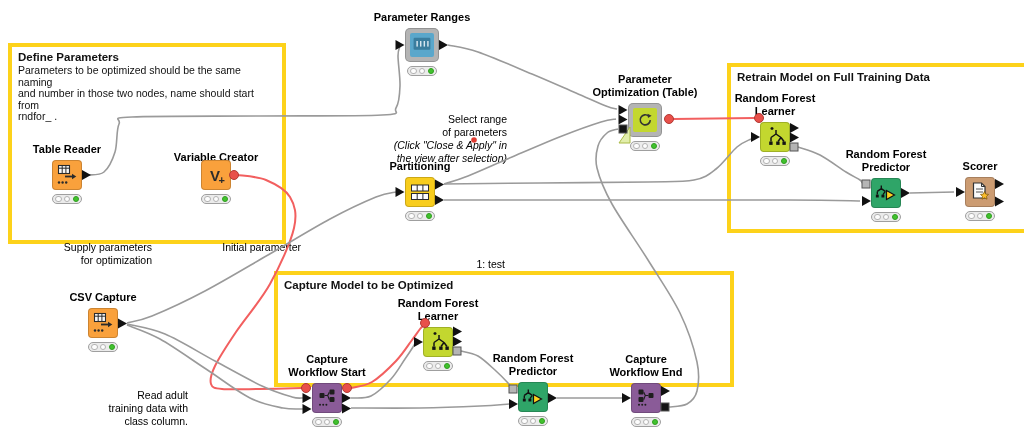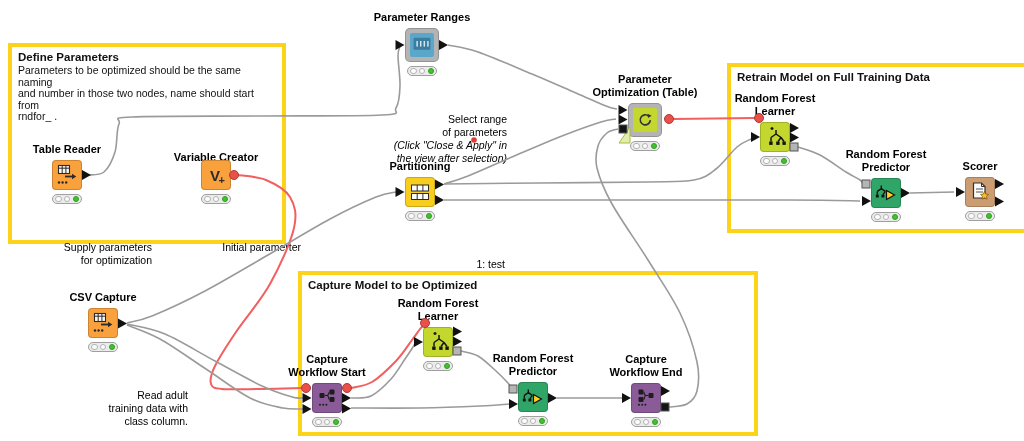--- a/index.html
+++ b/index.html
@@ -27,21 +27,21 @@
 <body>
 
 <div id="canvas">
   <div id="annotations" class="layer-ann">
       <div class="annotation" style="left: 8px; top: 43px; width: 278px; height: 201px; border-color: rgb(253, 210, 26);">
         <div class="ann-title">Define Parameters</div>
         <div class="ann-body">Parameters to be optimized should be the same naming</div>
         <div class="ann-body">and number in those two nodes, name should start from</div>
         <div class="ann-body">rndfor_ .</div>
       </div>
-      <div class="annotation" style="left: 274px; top: 271px; width: 460px; height: 165px; border-color: rgb(253, 210, 26); margin-left: 24px;">
+      <div class="annotation" style="left: 274px; top: 271px; width: 460px; height: 116px; border-color: rgb(253, 210, 26);">
         <div class="ann-title">Capture Model to be Optimized</div>
       </div>
       <div class="annotation" style="left: 727px; top: 63px; width: 315px; height: 170px; border-color: rgb(253, 210, 26);">
         <div class="ann-title">Retrain Model on Full Training Data</div>
       </div>
     </div>
   <div id="nodes" class="layer-nodes">
       <div class="node">
         <div class="ntitle" style="left: -18px; top: 143px;">
           <div>Table Reader</div>

